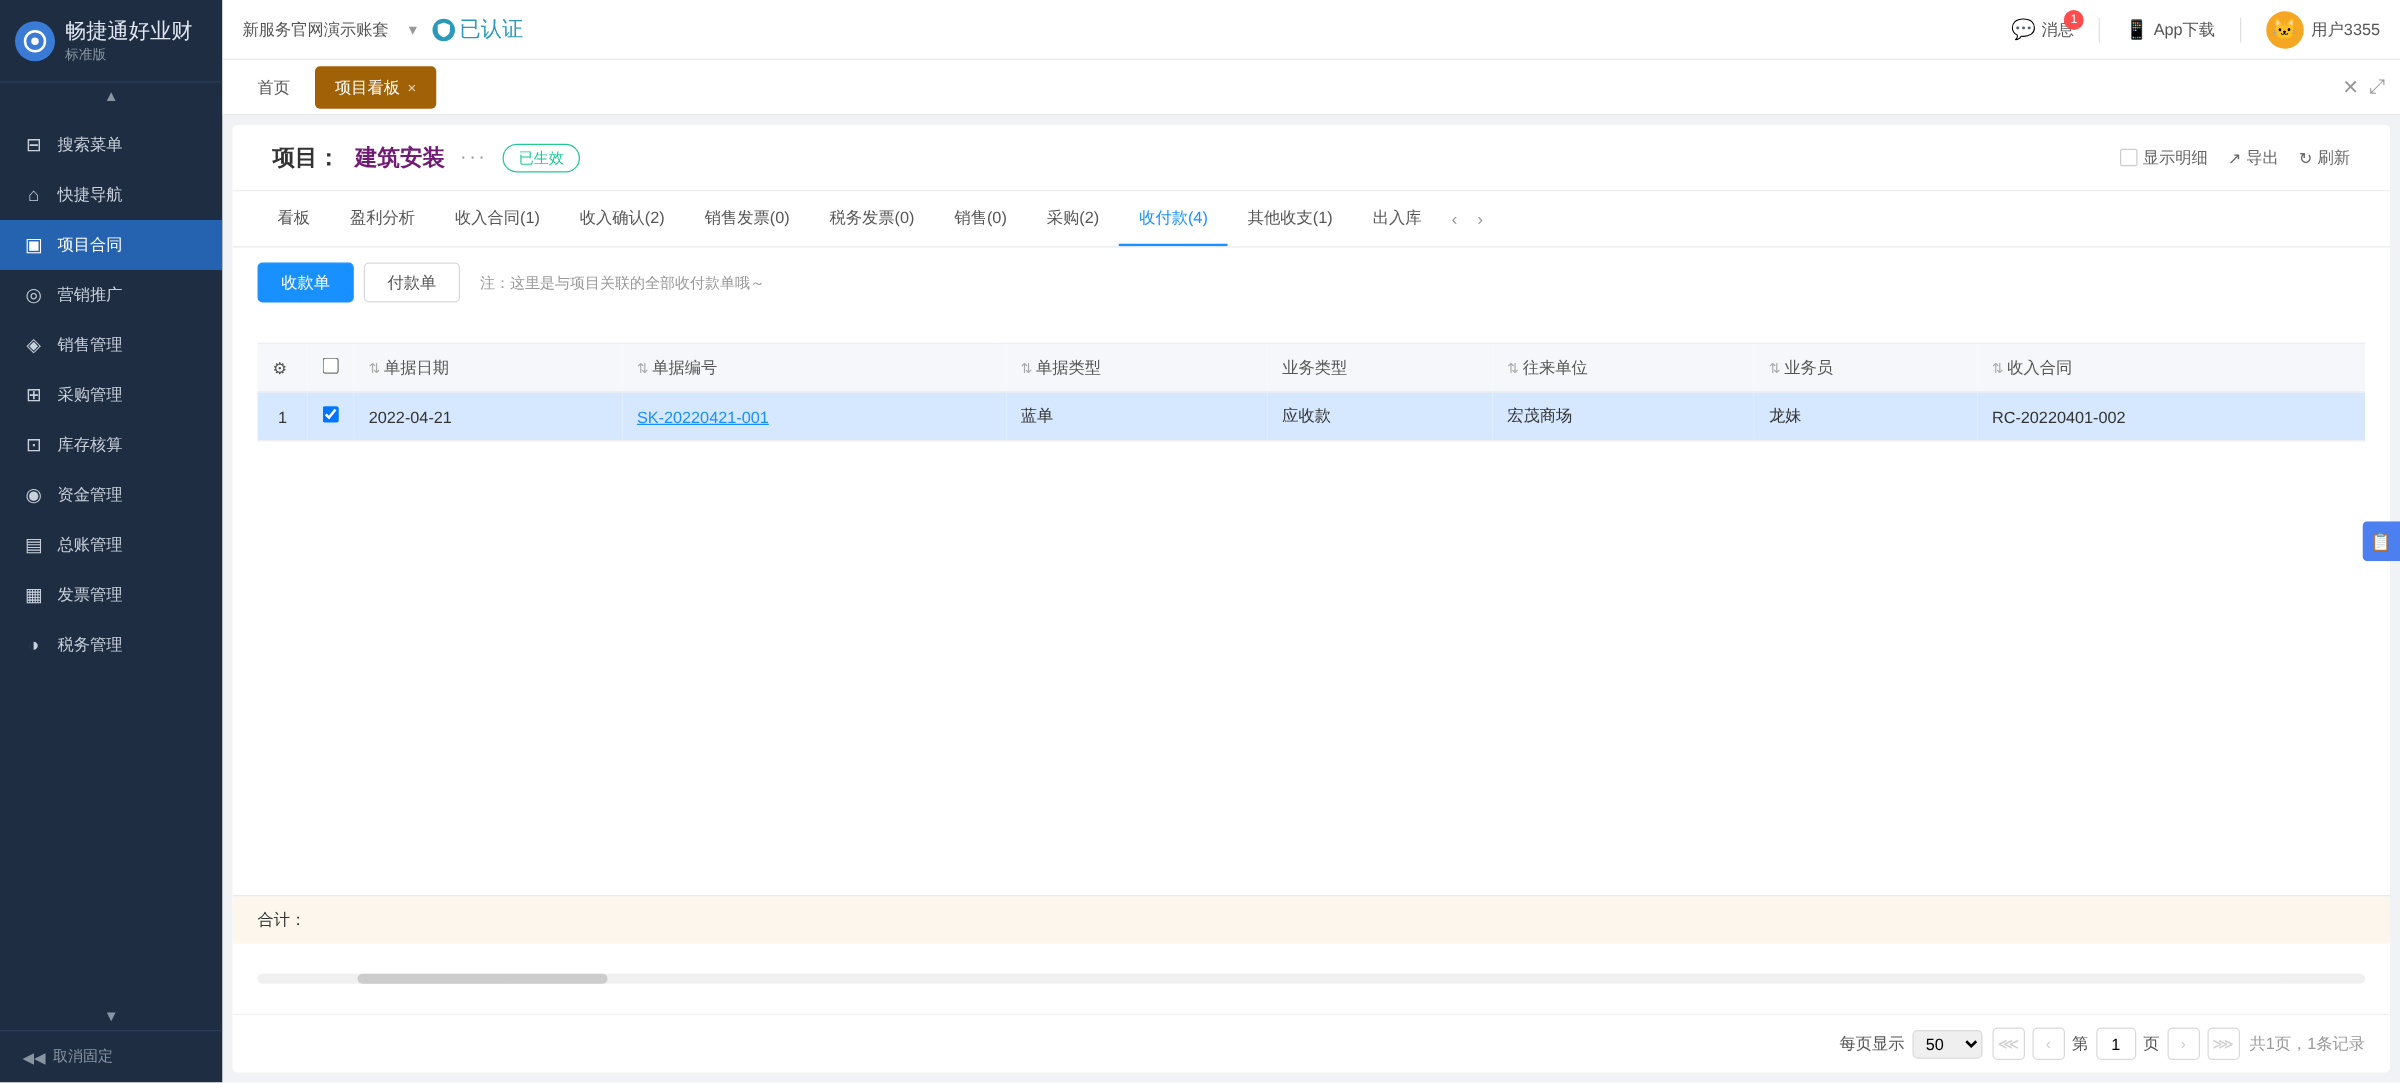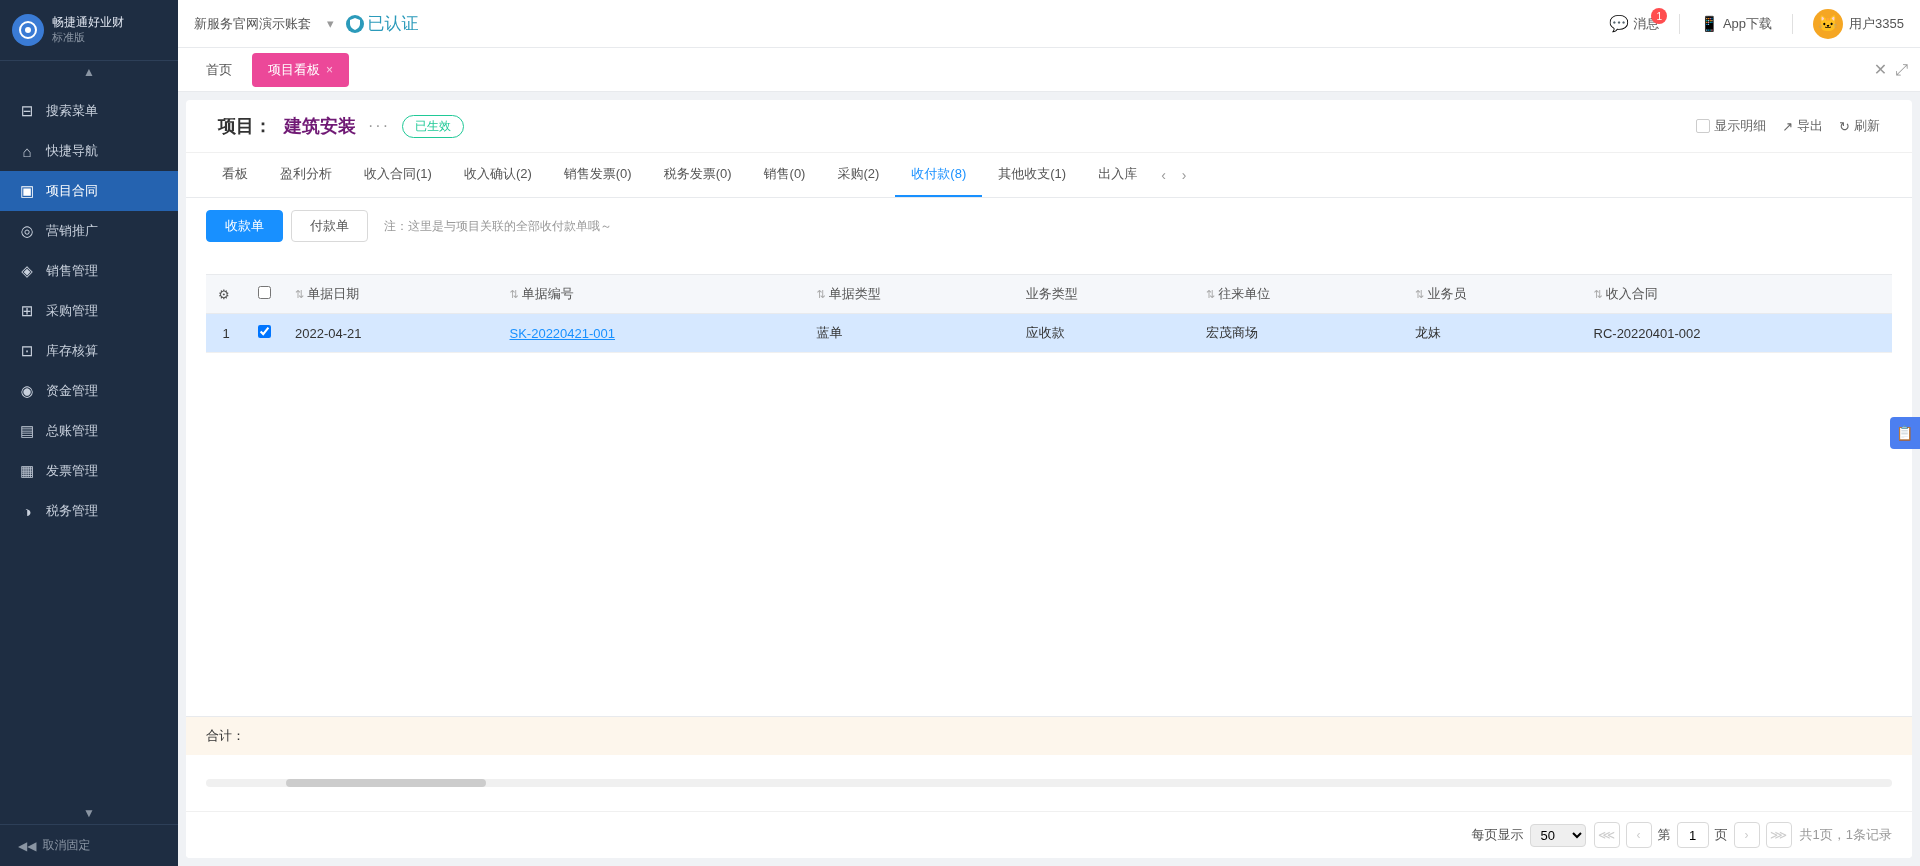--- a/index.html
+++ b/index.html
@@ -28,21 +28,21 @@
       background: #3a7bd5;
       border-radius: 50%;
       display: flex;
       align-items: center;
       justify-content: center;
       color: white;
       font-size: 16px;
       flex-shrink: 0;
     }
     .sidebar-title {
-      font-size: 12px;
+      font-size: 17px;
       color: #e0e6f0;
       line-height: 1.3;
     }
     .sidebar-edition {
       font-size: 11px;
       color: #8a95a3;
     }
     .sidebar-nav {
       flex: 1;
       overflow-y: auto;
@@ -194,21 +194,21 @@
       padding: 8px 16px;
       font-size: 13px;
       color: #555;
       cursor: pointer;
       border-radius: 4px 4px 0 0;
       display: flex;
       align-items: center;
       gap: 6px;
     }
     .tab-item.active {
-      background: #ec4899;
+      background: #a16207;
       color: white;
       border-radius: 4px;
     }
     .tab-close {
       font-size: 12px;
       opacity: 0.7;
     }
     .tabs-right {
       margin-left: auto;
       display: flex;
@@ -666,21 +666,21 @@
       <div class="sub-nav-item">
         <span>税务发票(0)</span>
       </div>
       <div class="sub-nav-item">
         <span>销售(0)</span>
       </div>
       <div class="sub-nav-item">
         <span>采购(2)</span>
       </div>
       <div class="sub-nav-item active">
-        <span>收付款(8)</span>
+        <span>收付款(4)</span>
       </div>
       <div class="sub-nav-item">
         <span>其他收支(1)</span>
       </div>
       <div class="sub-nav-item">
         <span>出入库</span>
       </div>
       <div class="sub-nav-arrow">‹</div>
       <div class="sub-nav-arrow">›</div>
     </div>

